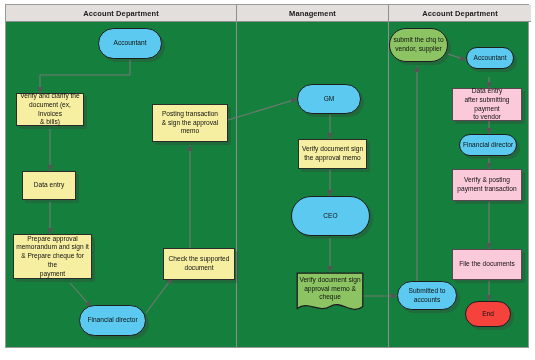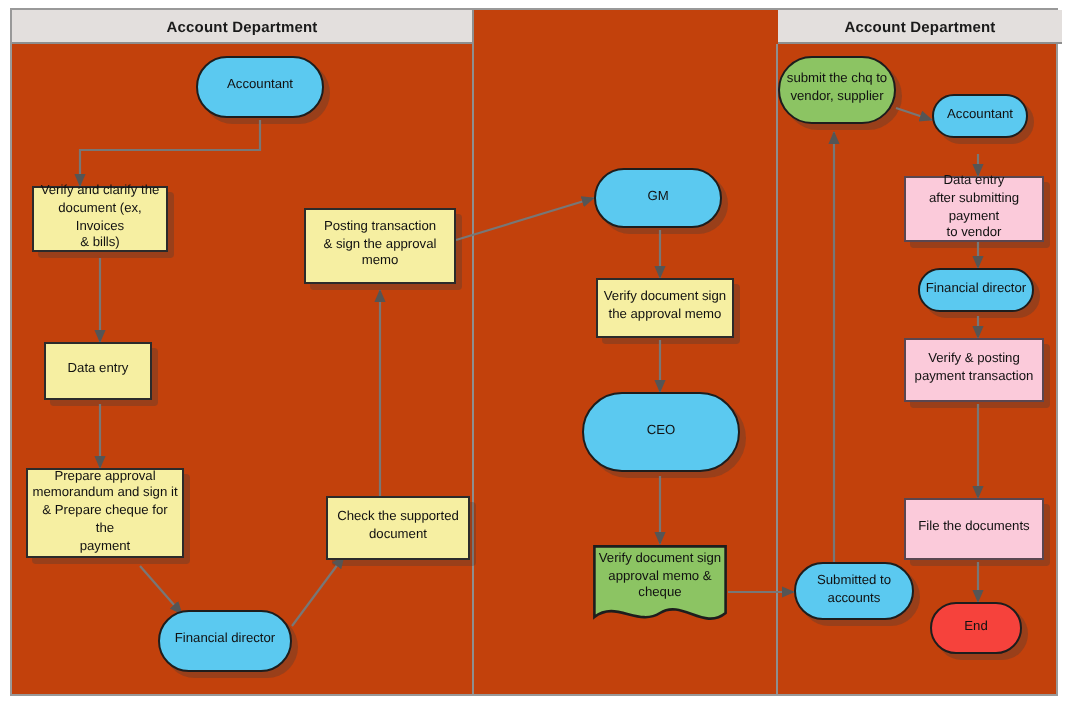--- a/index.html
+++ b/index.html
@@ -13,21 +13,21 @@
     width:535px;height:360px;
     overflow:hidden;
     background:#ffffff;
   }
   
   .pool{
     position:absolute;left:5px;top:4px;
     width:524px;height:344px;
     border:1px solid #999999;
     box-sizing:border-box;
-    background:#c2410c;
+    background:#15803d;
   }
   .lane-head{
     position:absolute;top:0;height:17px;
     background:#e3dfdd;
     border-right:1px solid #8e8e8e;
     border-bottom:1px solid #8e8e8e;
     box-sizing:border-box;
     display:flex;align-items:center;justify-content:center;
     font-size:7.5px;font-weight:bold;color:#1a1a1a;
     letter-spacing:.1px;
@@ -94,20 +94,23 @@
   #wires{z-index:1;}
 </style>
 </head>
 <body>
 
 <div id="canvas">
 
   <div class="pool">
     <div class="lane-head" style="left:0;width:231px;">
       <span>Account Department</span>
+    </div>
+    <div class="lane-head" style="left:231px;width:152px;">
+      <span>Management</span>
     </div>
     <div class="lane-head last" style="left:383px;width:142px;">
       <span>Account Department</span>
     </div>
 
     <div class="lane-body" style="left:0;width:231px;"></div>
     <div class="lane-body" style="left:231px;width:152px;"></div>
     <div class="lane-body last" style="left:383px;width:142px;"></div>
   </div>
 

